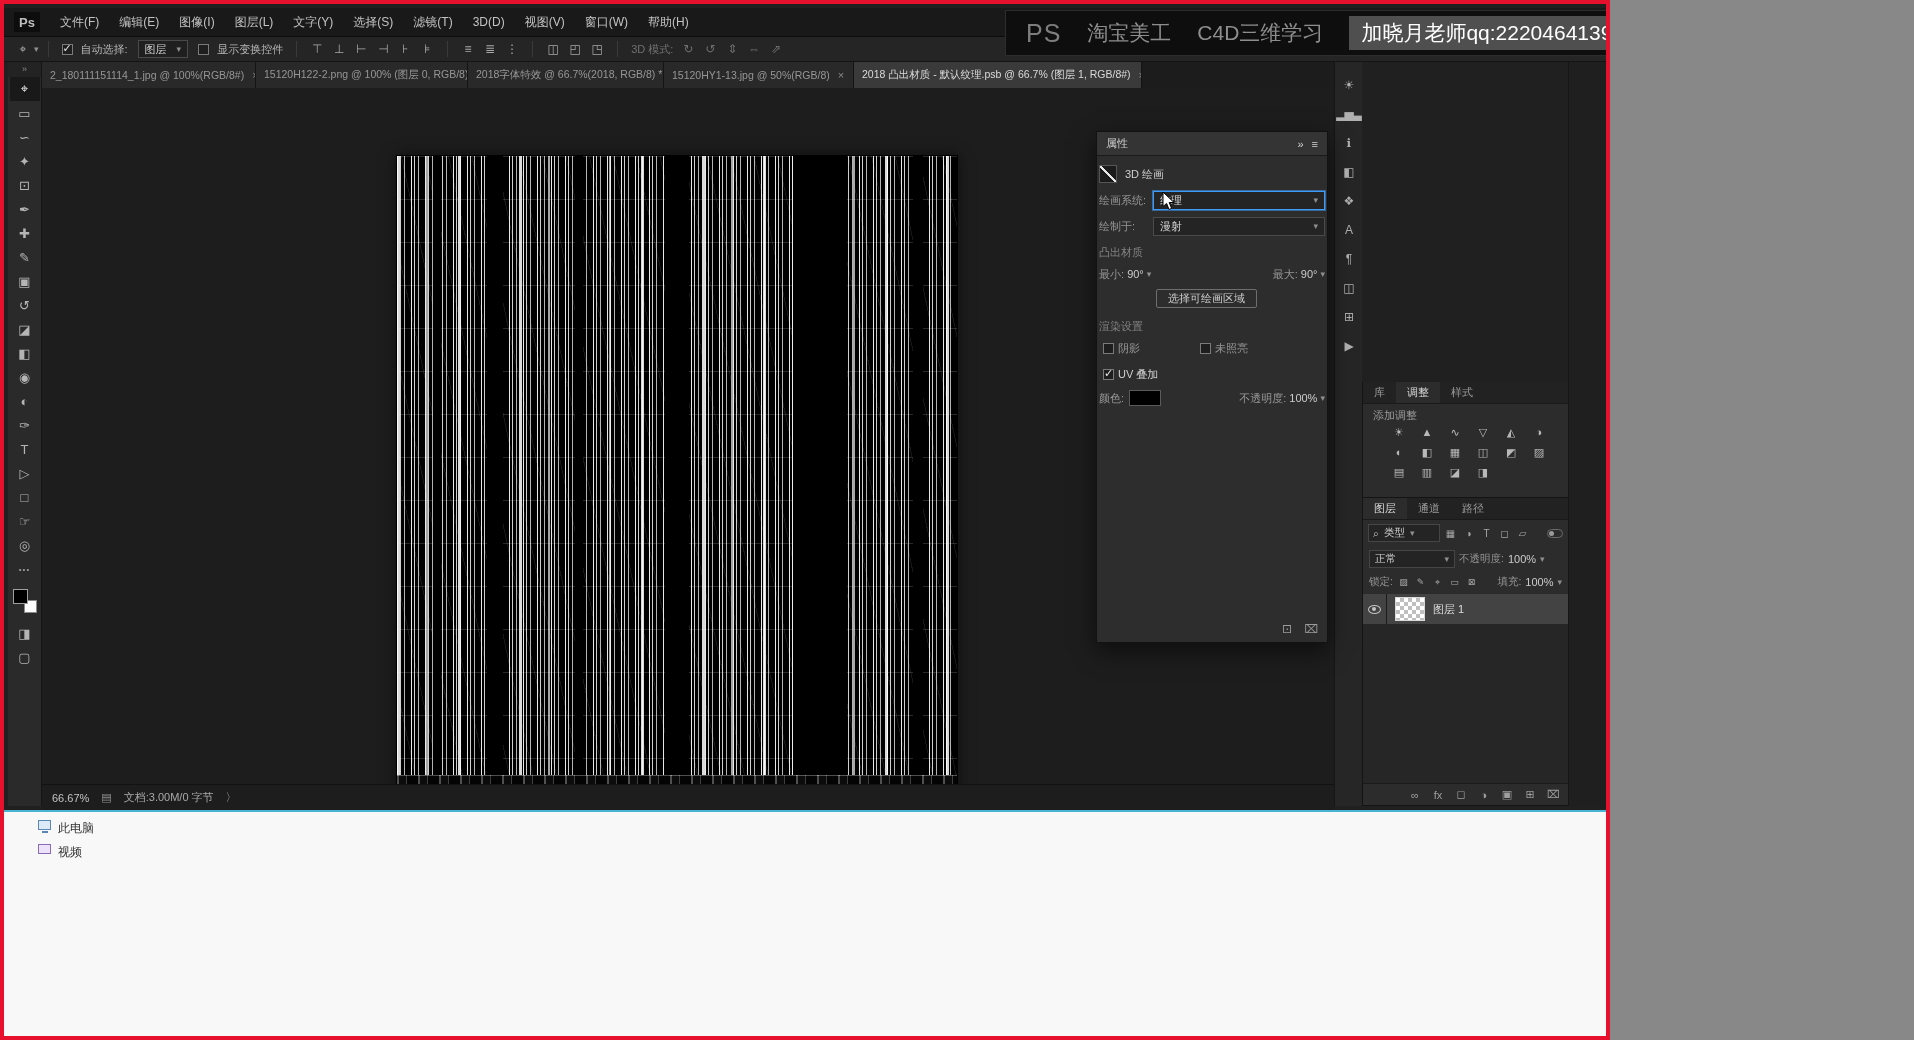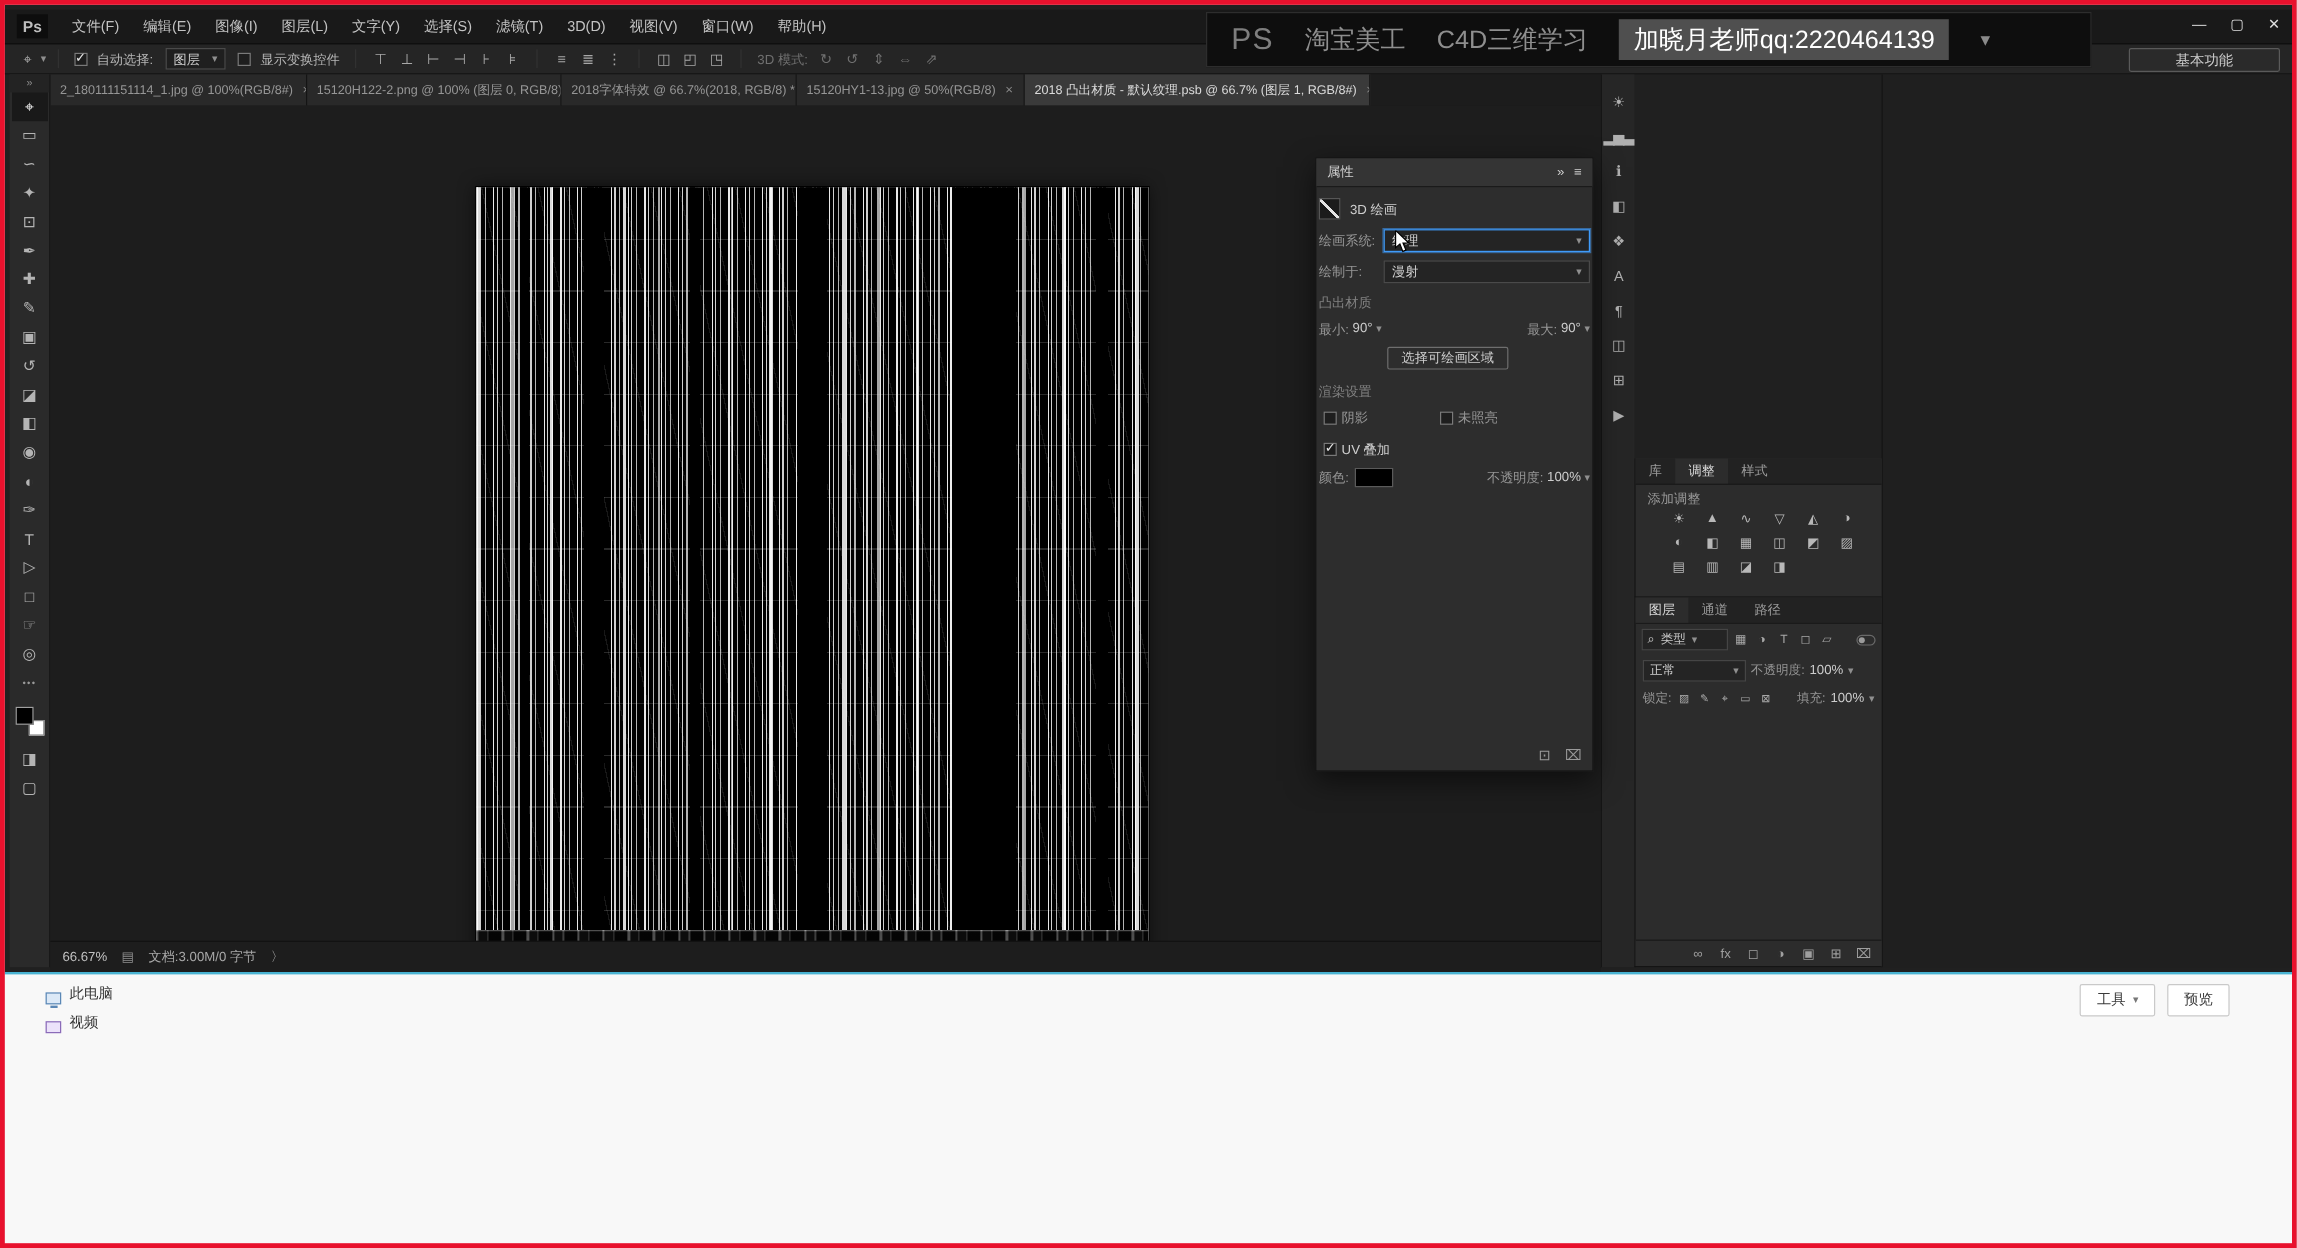--- a/index.html
+++ b/index.html
@@ -1,17 +1,17 @@
 <!DOCTYPE html>
 <html><head>
 <meta charset="utf-8">
 <style>
   *{margin:0;padding:0;box-sizing:border-box}
   body{font-family:"Liberation Sans","DejaVu Sans",sans-serif;background:#888}
-  .stage{position:relative;width:1914px;height:1040px;background:#e5e5e5;overflow:hidden}
+  .stage{position:relative;width:1610px;height:1040px;background:#bef264;overflow:hidden}
 
   
   .ps{position:absolute;left:4px;top:4px;width:1906px;height:806px;background:#202020;color:#ccc;font-size:12px}
 
   .menubar{position:absolute;left:0;top:4px;width:100%;height:28px;background:#191919;display:flex;align-items:center}
   .ps-logo{width:26px;height:20px;margin:0 10px 0 10px;background:#0d0d0d;color:#bdbdbd;font-weight:bold;font-size:13px;display:flex;align-items:center;justify-content:center}
   .menu-item{padding:0 10px;color:#c3c3c3;font-size:12px;line-height:28px;white-space:nowrap;cursor:default}
   .win-controls{position:absolute;right:10px;top:2px;display:flex;gap:20px;color:#dedede;font-size:12px;align-items:center;height:20px}
   .win-controls span{cursor:default}
 
@@ -119,21 +119,21 @@
   .plab{width:54px;flex:none}
   .ddl{flex:1;height:19px;background:#242424;border:1px solid #4a4a4a;display:flex;align-items:center;justify-content:space-between;padding:0 6px;color:#d4d4d4}
   .ddl.focus{border:1px solid #3f9bfa;box-shadow:0 0 0 1px rgba(63,155,250,.55)}
   .sect{color:#828282}
   .psbtn{height:19px;border:1px solid #6e6e6e;border-radius:2px;background:transparent;color:#cfcfcf;font-size:11px;padding:0 11px;margin-left:57px}
   .csw{width:30px;height:14px;background:#000;border:1px solid #000;box-shadow:0 0 0 1px #5a5a5a;margin:0 9px 0 6px}
   .props-foot{position:absolute;right:9px;bottom:6px;display:flex;gap:12px;color:#9a9a9a;font-size:12px}
 
   
   .bwin{position:absolute;left:4px;top:810px;width:1906px;height:230px;background:#f8f8f8;border-top:2px solid #49b3d2}
-  .bitem{position:absolute;display:flex;align-items:flex-end;gap:7px;font-size:12px;color:#333}
+  .bitem{position:absolute;display:flex;align-items:flex-start;gap:7px;font-size:12px;color:#333}
   .pc-i{width:13px;height:10px;border:1px solid #5b87b5;background:#dce9f7;position:relative;flex:none}
   .pc-i::after{content:"";position:absolute;left:3px;bottom:-4px;width:6px;height:2px;background:#5b87b5}
   .vid-i{width:13px;height:10px;border:1px solid #8a6bb8;background:#ece2fa;flex:none}
   .bbtns{position:absolute;right:52px;top:8px;display:flex;gap:10px;align-items:center}
   .bbtn{padding:4px 13px;font-size:12px;color:#3a3a3a;background:#ffffff;border:1px solid #c9c9c9;border-radius:2px;display:inline-flex;align-items:center;gap:6px}
   .bbtn .chev{color:#777}
 
   .recborder{position:absolute;inset:0;border:4px solid #e8112d;z-index:99;pointer-events:none}
   .cursor{position:absolute;left:1162px;top:192px;z-index:100;pointer-events:none}
 </style>
@@ -393,20 +393,29 @@
         <span class="plbl">锁定:</span>
         <span class="licon">▨</span>
         <span class="licon">✎</span>
         <span class="licon">⌖</span>
         <span class="licon">▭</span>
         <span class="licon">⊠</span>
         <span class="plbl" style="margin-left:auto">填充:</span>
         <span class="pval">100%</span>
         <span class="chev">▾</span>
       </div>
+      <div class="laylist">
+        <div class="layrow">
+          <span class="eyecell">
+              <span class="eye"></span>
+            </span>
+          <span class="thumb"></span>
+          <span class="layname">图层 1</span>
+        </div>
+      </div>
       <div class="laybar">
         <span>∞</span>
         <span>fx</span>
         <span>◻</span>
         <span>◑</span>
         <span>▣</span>
         <span>⊞</span>
         <span>⌧</span>
       </div>
     </div>

